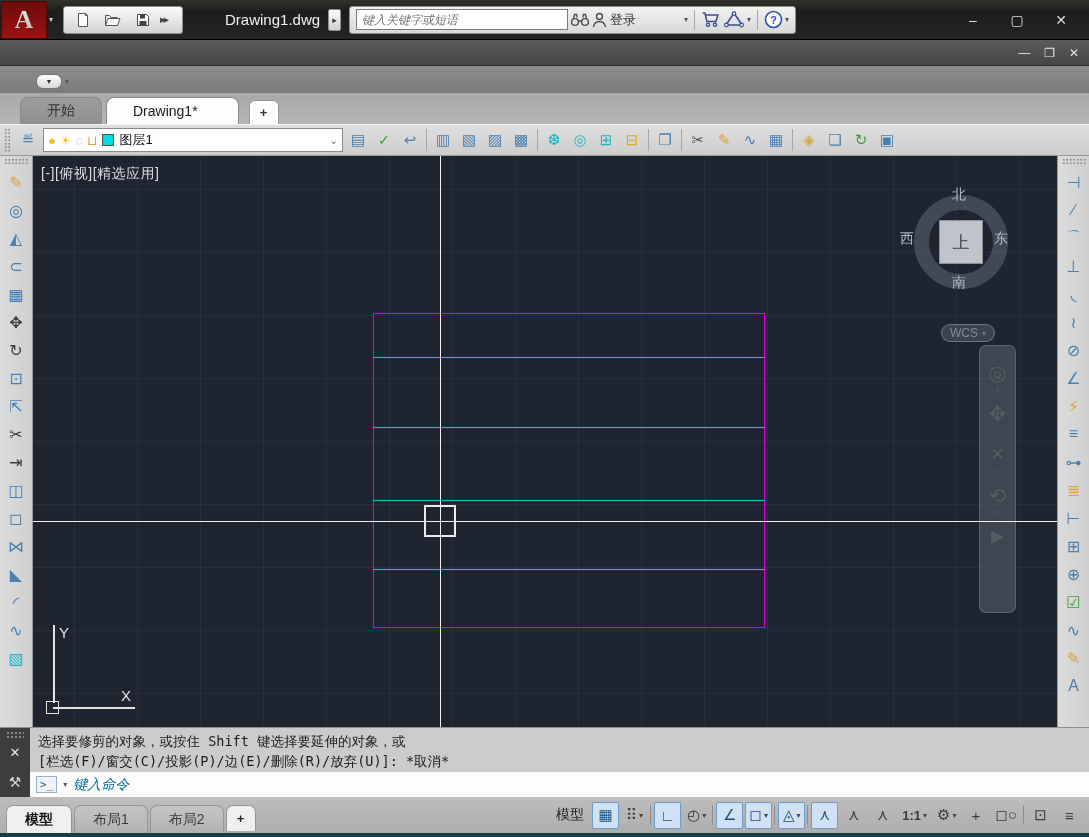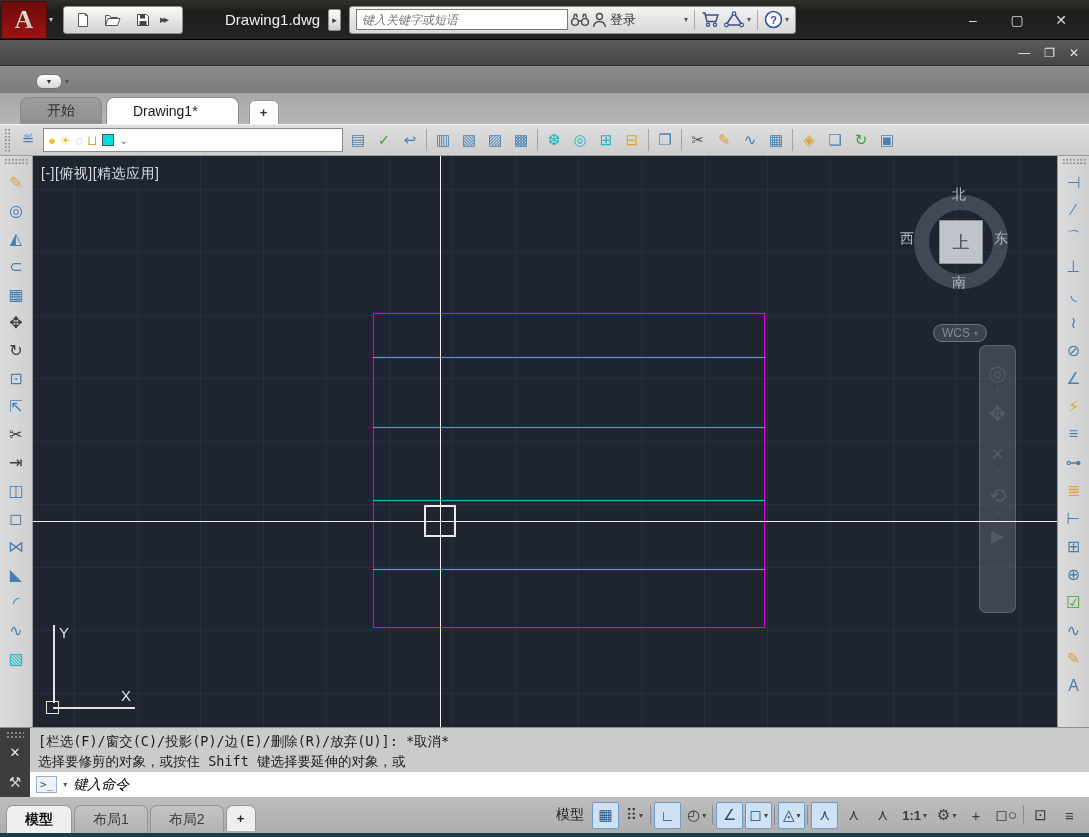--- a/index.html
+++ b/index.html
@@ -69,21 +69,21 @@
     background-image:linear-gradient(rgba(150,170,200,0.07) 1px,transparent 1px),linear-gradient(90deg,rgba(150,170,200,0.07) 1px,transparent 1px);
     background-size:63px 63px; background-position:-22px -30px; }
   .vp-label { position:absolute; left:8px; top:9px; color:#d9dee5; font-size:14px; letter-spacing:0.5px; }
 
   .viewcube { position:absolute; right:26px; top:18px; width:140px; height:140px; }
   .vc-ring { position:absolute; left:23px; top:21px; width:94px; height:94px; border-radius:50%; border:15px solid rgba(125,135,150,0.38); }
   .vc-face { position:absolute; left:48px; top:46px; width:44px; height:44px; background:rgba(205,210,216,0.92); border:1px solid #8b9099; display:flex; align-items:center; justify-content:center; font-size:17px; color:#3c424c; }
   .vc-label { position:absolute; color:rgba(200,207,216,0.85); font-size:14px; }
   .vc-n { left:61px; top:12px; } .vc-s { left:61px; top:100px; }
   .vc-w { left:9px; top:56px; } .vc-e { left:103px; top:56px; }
-  .wcs-badge { position:absolute; right:70px; top:168px; background:rgba(130,140,152,0.30); border:1px solid rgba(150,160,172,0.55); border-radius:9px; padding:1px 8px; color:#7f8b9a; font-size:12px; display:flex; align-items:center; gap:4px; }
+  .wcs-badge { position:absolute; right:62px; top:168px; background:rgba(130,140,152,0.30); border:1px solid rgba(150,160,172,0.55); border-radius:9px; padding:1px 8px; color:#7f8b9a; font-size:12px; display:flex; align-items:center; gap:4px; }
   .wcs-badge .c { font-size:8px; color:#6d7885; }
 
   .navbar { position:absolute; right:41px; top:189px; width:37px; height:268px; background:rgba(105,112,122,0.45); border:1px solid rgba(140,148,158,0.4); border-radius:7px; display:flex; flex-direction:column; align-items:center; padding-top:14px; gap:6px; }
   .nav-btn { width:30px; display:flex; flex-direction:column; align-items:center; color:#555b63; }
   .nav-btn .g { font-size:21px; line-height:26px; }
   .nav-btn.small .g { font-size:17px; }
   .nav-caret { font-size:7px; color:#4e545c; }
 
   .draw-layer { position:absolute; inset:0; }
   #draw-rect { position:absolute; border:1px solid #d400d4; box-shadow:0 0 1px #d400d4; }
@@ -103,21 +103,21 @@
   
   .cmd { flex:0 0 70px; display:flex; border-top:1px solid #8f8f8f; }
   .cmd-left { width:30px; background:#3d3d3d; display:flex; flex-direction:column; align-items:center; padding-top:3px; gap:6px; }
   .cmd-grip { width:18px; height:8px; background-image:radial-gradient(circle,#8a8a8a 1px,transparent 1.2px); background-size:4px 4px; }
   .cmd-x { color:#e8e8e8; font-size:13px; }
   .cmd-wrench { color:#d8d8d8; font-size:14px; margin-top:8px; }
   .cmd-body { flex:1; display:flex; flex-direction:column; }
   .cmd-history { flex:0 0 44px; background:#cbcbcb; padding:3px 8px 0; font-family:"DejaVu Sans Mono","Liberation Mono",monospace; font-size:13.5px; color:#1c1c1c; line-height:20px; }
   .cmd-input { flex:1; background:#fdfdfd; display:flex; align-items:center; padding-left:6px; gap:6px; }
   .prompt-box { border:1px solid #9ab0c4; background:#eef3f8; color:#33506b; font-family:"DejaVu Sans Mono","Liberation Mono",monospace; font-size:11px; padding:0 3px; height:17px; display:flex; align-items:center; }
-  .cmd-placeholder { font-style:italic; color:#000000; font-size:14px; }
+  .cmd-placeholder { font-style:italic; color:#0369a1; font-size:14px; }
 
   
   .statusbar { flex:0 0 36px; background:linear-gradient(#bdbdbd,#aeaeae); display:flex; align-items:center; padding:0 6px; }
   .layout-tabs { display:flex; align-items:flex-end; height:100%; padding-top:4px; }
   .ltab { height:28px; margin-top:4px; padding:0 18px; display:flex; align-items:center; font-size:14px; color:#3d3d3d; background:linear-gradient(#c4c4c4,#b2b2b2); border-radius:7px 7px 0 0; border:1px solid #969696; border-bottom:none; margin-right:2px; }
   .ltab.active { background:#efefef; font-weight:bold; color:#111; }
   .ltab-add { width:30px; height:26px; margin-top:6px; background:#efefef; border-radius:7px 7px 0 0; border:1px solid #969696; border-bottom:none; display:flex; align-items:center; justify-content:center; font-weight:bold; color:#222; }
   .status-right { margin-left:auto; display:flex; align-items:center; gap:2px; }
   .sb-model { font-size:14px; color:#222; margin-right:6px; }
   .sb-btn { min-width:27px; height:27px; display:flex; align-items:center; justify-content:center; font-size:15px; color:#3b3b3b; border-radius:2px; border:1px solid transparent; padding:0 3px; }
@@ -254,20 +254,21 @@
 
           <span class="mini" style="color: rgb(240, 194, 41);">●</span>
 
           <span class="mini" style="color: rgb(240, 194, 41);">☀</span>
 
           <span class="mini" style="color: rgb(154, 154, 154);">◌</span>
 
           <span class="mini" style="color: rgb(217, 163, 58);">⊔</span>
         </span>
       <span class="swatch" style="background: rgb(0, 222, 222);"></span>
+      <span class="layer-name">图层1</span>
       <span class="dd-caret">⌄</span>
     </div>
     <div style="display:flex;align-items:center">
 
         <span style="display:flex;align-items:center">
           <span class="tb-btn">
             <span style="color: rgb(74, 128, 176);">▤</span>
           </span>
 
         </span>
@@ -637,22 +638,22 @@
   </div>
 
   <div class="cmd">
     <div class="cmd-left">
       <span class="cmd-grip"></span>
       <span class="cmd-x">✕</span>
       <span class="cmd-wrench">⚒</span>
     </div>
     <div class="cmd-body">
       <div class="cmd-history">
+        <div>选择要修剪的对象，或按住 Shift 键选择要延伸的对象，或</div>
         <div>[栏选(F)/窗交(C)/投影(P)/边(E)/删除(R)/放弃(U)]:  *取消*</div>
-        <div>选择要修剪的对象，或按住 Shift 键选择要延伸的对象，或</div>
       </div>
       <div class="cmd-input">
         <span class="prompt-box">&gt;_</span>
         <span class="caret-sm">▾</span>
         <span class="cmd-placeholder">键入命令</span>
       </div>
     </div>
   </div>
 
   <footer class="statusbar">

